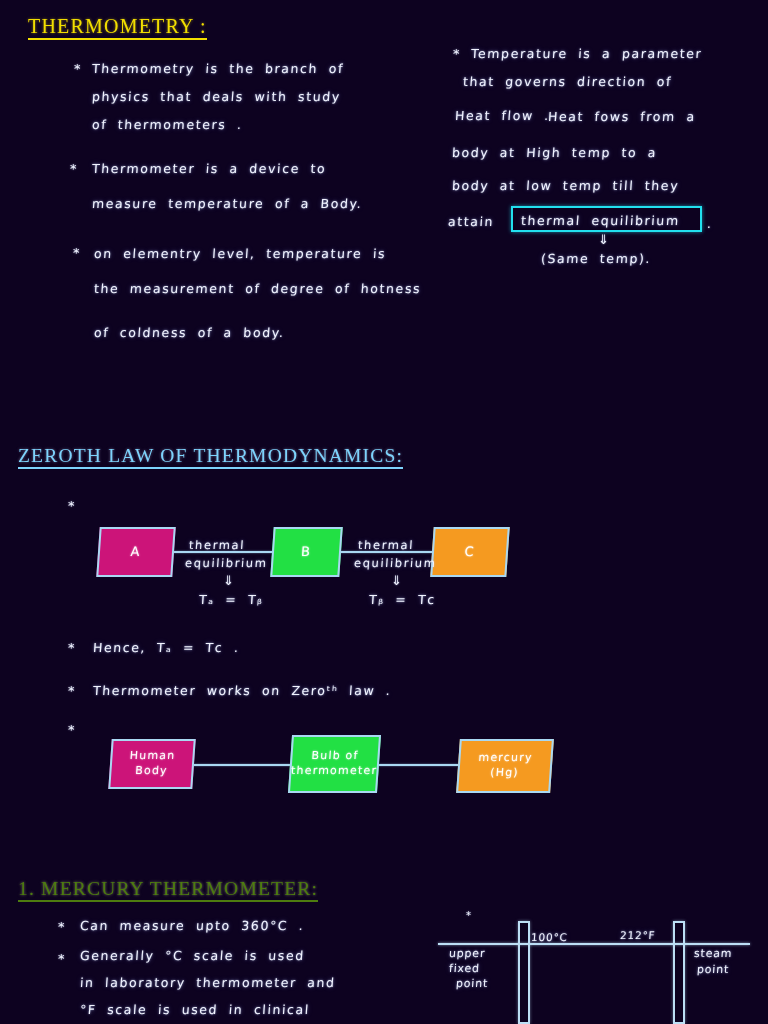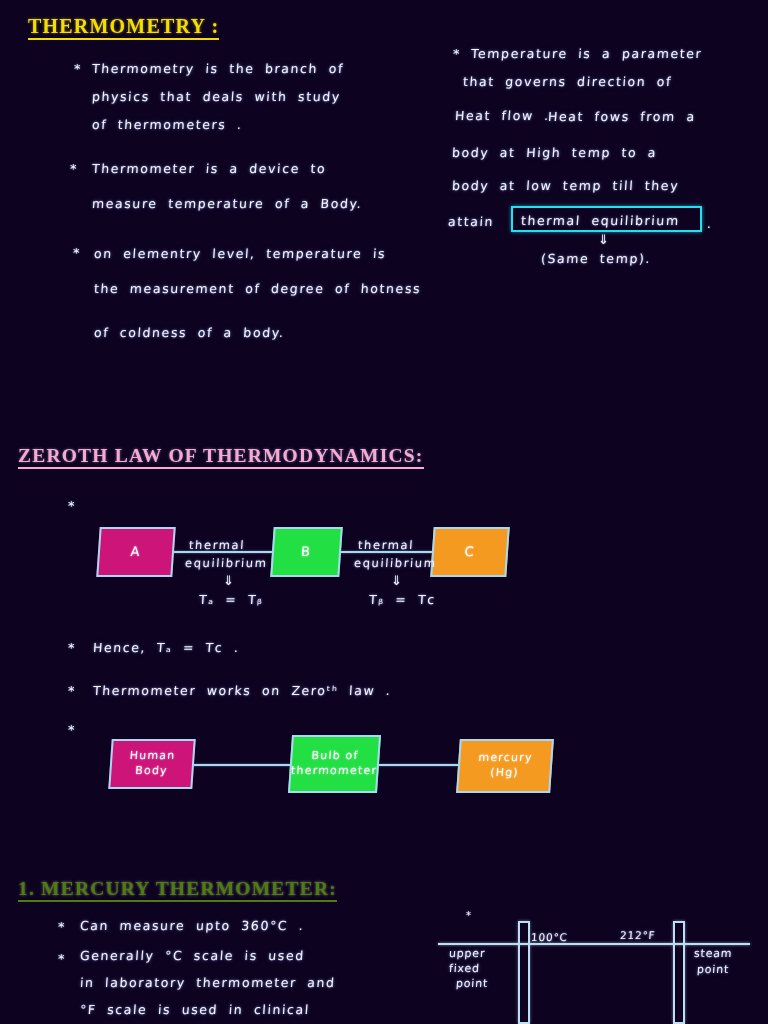--- a/index.html
+++ b/index.html
@@ -14,39 +14,39 @@
     position: relative;
     overflow: hidden;
     font-family: "DejaVu Sans", sans-serif;
     background: #0d0220;
   }
 
   
   .heading {
     position: absolute;
     font-family: "Liberation Serif", "DejaVu Serif", serif;
-    font-weight: bold;
+    font-weight: normal;
     letter-spacing: 1.2px;
     white-space: nowrap;
     border-bottom: 2px solid currentColor;
     padding-bottom: 1px;
     line-height: 1.05;
   }
   #title-thermometry {
     left: 28px;
     top: 16px;
     font-size: 20px;
     color: #f2de00;
     text-shadow: 0 0 3px rgba(242,222,0,0.55);
   }
   #title-zeroth {
     left: 18px;
     top: 446px;
     font-size: 19.5px;
-    color: #f9a8d4;
+    color: #7dd3fc;
     text-shadow: 0 0 3px rgba(200,210,245,0.5);
   }
   #title-mercury {
     left: 18px;
     top: 879px;
     font-size: 19.5px;
     color: #4d7c0f;
     text-shadow: 0 0 3px rgba(225,240,160,0.5);
   }
 

